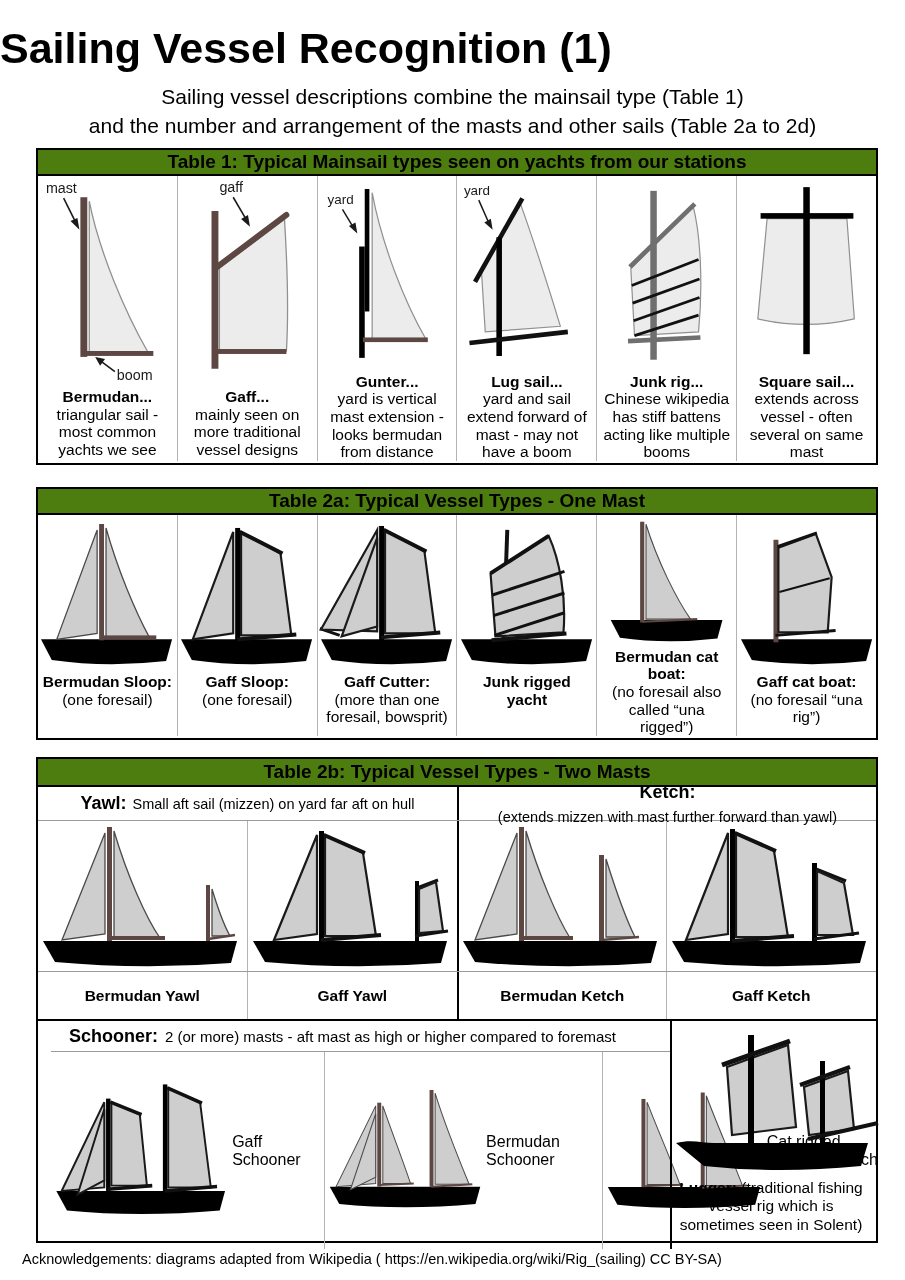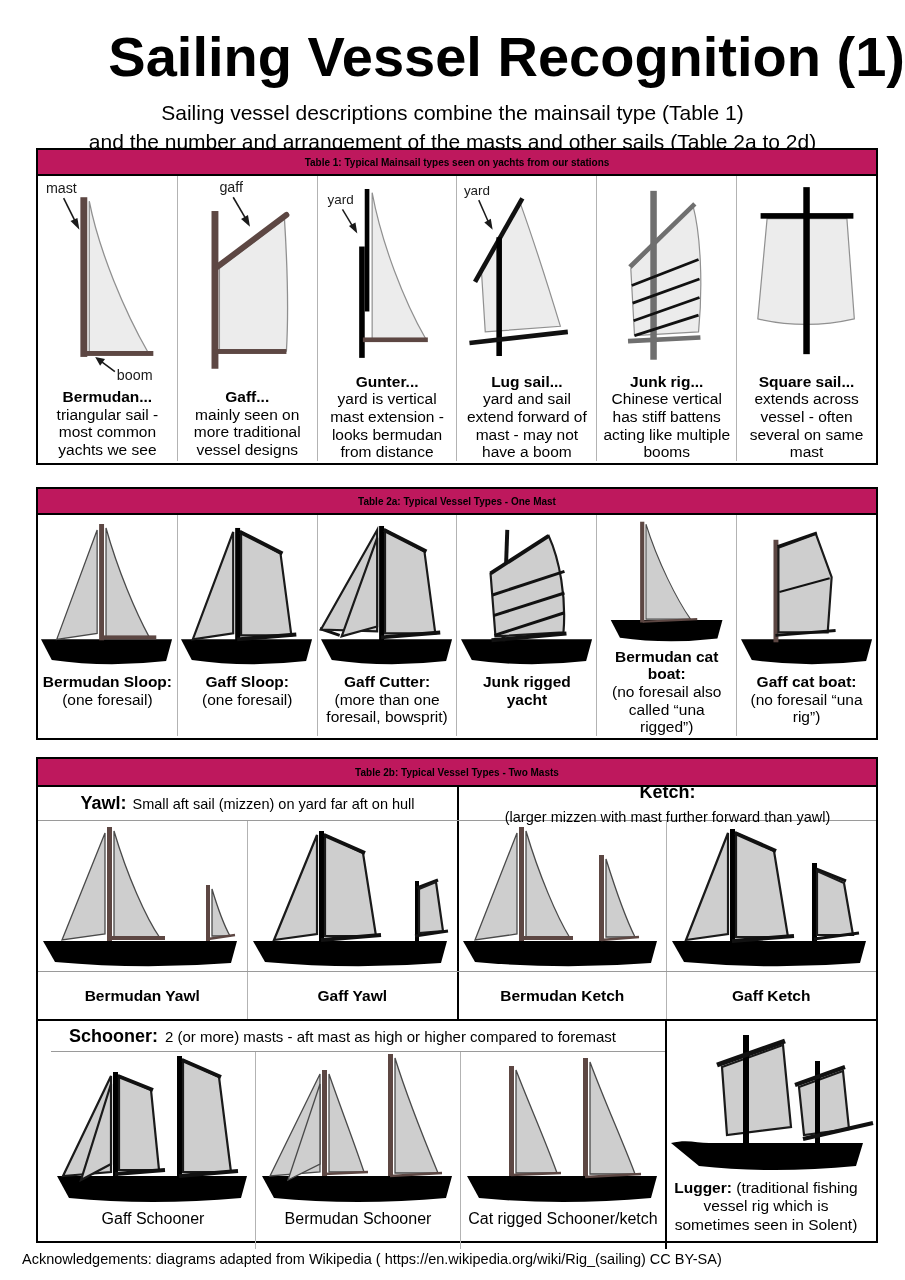--- a/index.html
+++ b/index.html
@@ -1,27 +1,27 @@
 <!DOCTYPE html>
 <html><head>
 <meta charset="utf-8">
 <style>
   * { margin:0; padding:0; box-sizing:border-box; }
   body { width:905px; height:1280px; background:#fff; font-family:"Liberation Sans", sans-serif; color:#000; position:relative; overflow:hidden; }
   #page { position:relative; width:905px; height:1280px; }
 
-  .title { text-align:right; padding-top:24px; font-size:56px; font-weight:bold; letter-spacing:0; }
+  .title { text-align:left; padding-top:24px; font-size:43px; font-weight:bold; letter-spacing:0; }
   .subtitle { text-align:center; font-size:21px; line-height:1.38; margin-top:10px; }
 
   .tbl { position:absolute; left:36px; width:842px; border:2px solid #000; background:#fff; }
   #table1 { top:148px; height:317px; }
   #table2a { top:487px; height:253px; }
   #table2b { top:757px; height:486px; }
 
-  .tbl-header { height:26px; background:#be185d; border-bottom:2px solid #000; display:flex; align-items:center; justify-content:center; font-weight:bold; font-size:10px; }
+  .tbl-header { height:26px; background:#4d7c0f; border-bottom:2px solid #000; display:flex; align-items:center; justify-content:center; font-weight:bold; font-size:19px; }
   #table2b .tbl-header { height:28px; }
 
   .row6 { display:flex; height:calc(100% - 28px); }
   .row6 > .cell { flex:1 1 0; border-right:1px solid #b3b3b3; display:flex; flex-direction:column; align-items:center; }
   .row6 > .cell:last-child { border-right:none; }
 
   .cap { text-align:center; font-size:15.5px; line-height:1.14; width:132px; }
   .cap-name { font-weight:bold; white-space:pre-line; }
   .cap-desc { white-space:pre-line; }
 
@@ -38,21 +38,21 @@
   .row4 > .cell:last-child, .caprow > .cell:last-child { border-right:none; }
   .caprow { display:flex; height:48px; border-top:1px solid #9a9a9a; }
   .caprow .cap2 { font-weight:bold; font-size:15.5px; text-align:center; }
 
   .bottom-sec { display:flex; height:230px; border-top:2px solid #000;padding-left:13px; }
   .bottom-left { width:619px; display:flex; flex-direction:column; }
   .schooner-hdr { height:31px; border-bottom:1px solid #9a9a9a; display:flex; align-items:center; padding-left:18px; gap:7px; }
   .schooner-hdr .blabel { font-weight:bold; font-size:18px; }
   .schooner-hdr .bdesc { font-size:15px; }
   .bottom-cells { display:flex; flex:1; }
-  .bottom-cells > .cell { flex:1 1 0; border-right:1px solid #b3b3b3; display:flex; flex-direction:column; align-items:center; }
+  .bottom-cells > .cell { flex:1 1 0; border-right:1px solid #b3b3b3; display:flex; flex-direction:row; align-items:center; }
   .bottom-cells > .cell:last-child { border-right:none; }
   .lugger-cell { width:221px; border-left:2px solid #000; display:flex; flex-direction:column; align-items:flex-start; padding-top:6px; }
   .lugger-cap { width:198px; text-align:center; font-size:15.5px; line-height:1.18; margin-top:2px; }
   .lugger-cap .blabel { font-weight:bold; }
 
   .footer { position:absolute; left:22px; top:1251px; font-size:14.5px; }
 
   
   svg { display:block; }
   .blk { fill:#000; }
@@ -161,21 +161,21 @@
           <rect x="52" y="16" width="7" height="182" class="gym"></rect>
           <line x1="30" y1="98" x2="100" y2="30" class="spG"></line>
           <line x1="32" y1="118" x2="104" y2="90" class="bat"></line>
           <line x1="33" y1="137" x2="105" y2="111" class="bat"></line>
           <line x1="34" y1="156" x2="105" y2="131" class="bat"></line>
           <line x1="35" y1="172" x2="104" y2="150" class="bat"></line>
           <line x1="28" y1="178" x2="106" y2="174" class="spG"></line>
         </svg>
         <div class="cap">
           <div class="cap-name">Junk rig...</div>
-          <div class="cap-desc">Chinese vertical has stiff battens acting like multiple booms</div>
+          <div class="cap-desc">Chinese wikipedia has stiff battens acting like multiple booms</div>
         </div>
       </div>
 
       <div class="cell">
         <svg width="138" height="212" viewBox="0 0 140 212">
           <path d="M27,46 L113,46 L121,154 Q69,166 17,154 Z" class="s1"></path>
           <rect x="66" y="12" width="7" height="180" class="blk"></rect>
           <rect x="20" y="40" width="100" height="6" class="blk"></rect>
         </svg>
         <div class="cap">
@@ -289,21 +289,21 @@
   <div id="table2b" class="tbl">
     <div class="tbl-header">Table 2b: Typical Vessel Types - Two Masts</div>
 
     <div class="subhdr">
       <div>
         <span class="blabel">Yawl:</span>
         <span class="bdesc">Small aft sail (mizzen) on yard far aft on hull</span>
       </div>
       <div class="ketch-side">
         <span class="blabel">Ketch:</span>
-        <span class="bdesc">(larger mizzen with mast further forward than yawl)</span>
+        <span class="bdesc">(extends mizzen with mast further forward than yawl)</span>
       </div>
     </div>
 
     <div class="row4">
       <div class="cell">
         <svg width="210" height="150" viewBox="0 0 210 150">
           <path d="M6,120 L200,120 L194,142 Q105,149 18,141 Z" class="hull"></path>
           <rect x="70" y="6" width="5" height="114" class="bm"></rect>
           <path d="M77,10 C90,54 109,97 123,117 L77,117 Z" class="s2t"></path>
           <rect x="72" y="115" width="56" height="4" class="bm"></rect>

